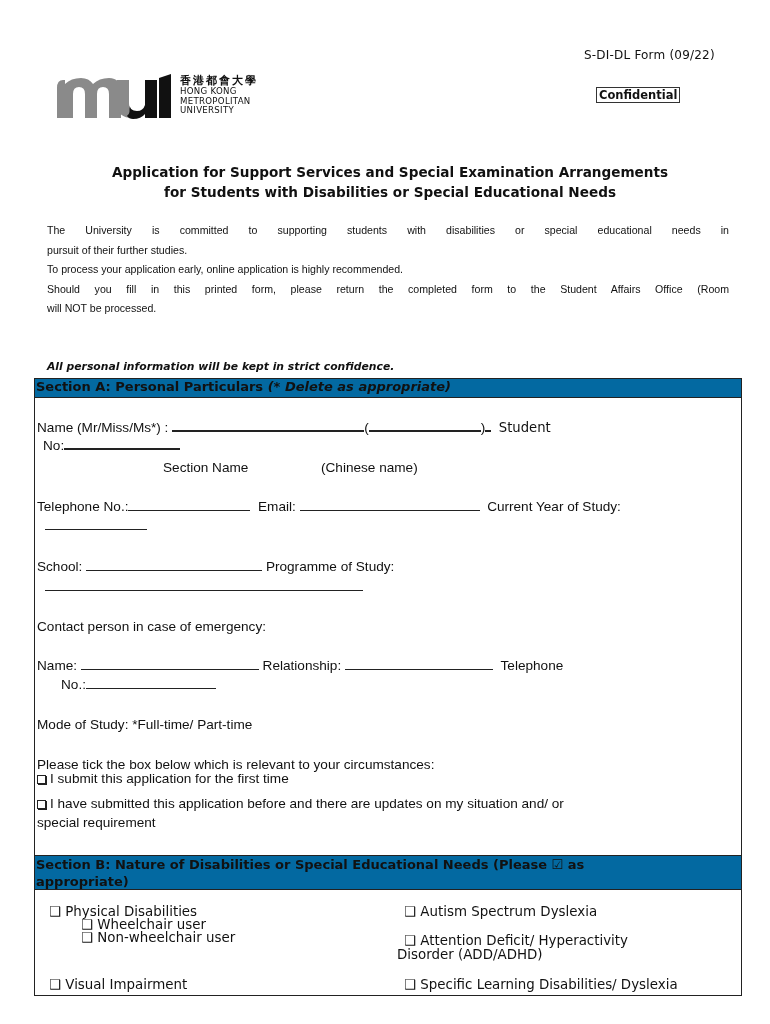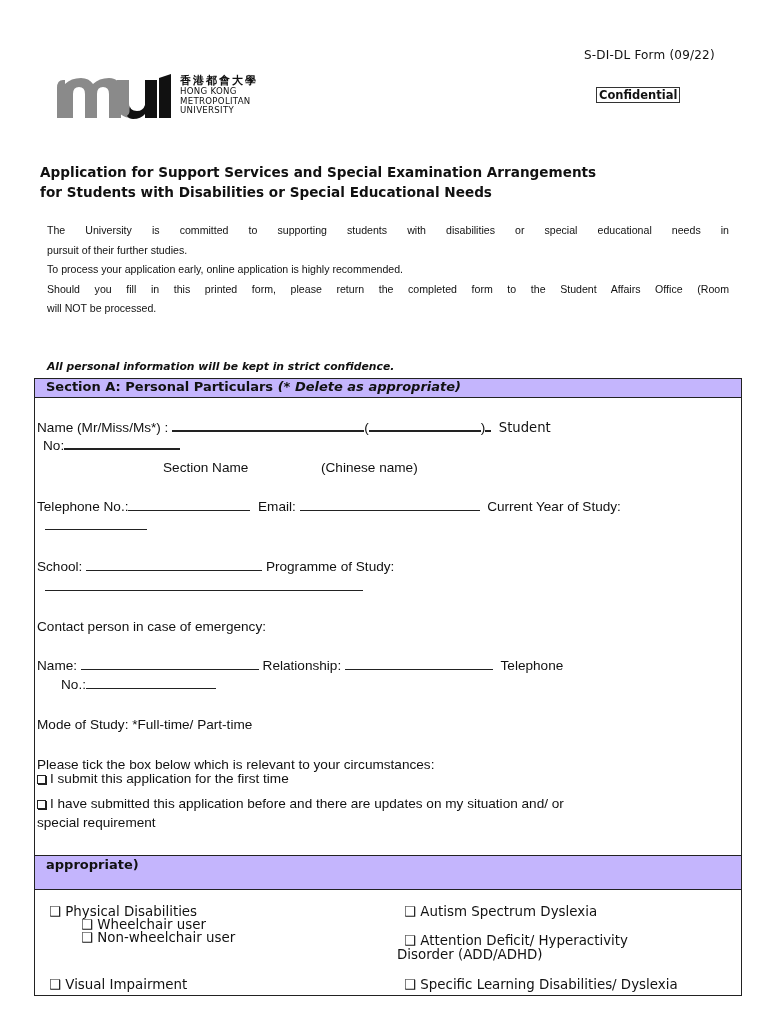--- a/index.html
+++ b/index.html
@@ -11,31 +11,31 @@
   
   .form-code { left: 584px; top: 48px; font-size: 12px; font-weight: normal; letter-spacing: 0.2px; }
   .confidential { left: 596px; top: 87px; font-size: 11.5px; font-weight: bold; border: 1px solid #333; padding: 0 2px; line-height: 14px; }
 
   .logo { left: 55px; top: 72px; width: 230px; height: 50px; }
   .logo-mark { position: absolute; left: 0; top: 2px; height: 46px; }
   .logo-text { position: absolute; left: 125px; top: 2px; font-family: "DejaVu Sans", sans-serif; }
   .logo-cn { font-size: 11px; letter-spacing: 2px; line-height: 13px; color: #111; font-weight: bold; }
   .logo-en { font-size: 8.6px; line-height: 9.6px; color: #111; letter-spacing: 0.3px; }
 
-  .title { left: 40px; top: 162px; width: 700px; text-align: left; font-size: 13.6px; font-weight: bold; line-height: 20px; }
+  .title { left: 40px; top: 162px; width: 700px; text-align: center; font-size: 13.6px; font-weight: bold; line-height: 20px; }
 
   .intro { left: 47px; top: 221px; width: 682px; font-size: 10.6px; line-height: 19.6px; color: #111; font-family: "Liberation Sans", sans-serif; }
   .intro p { text-align: justify; text-align-last: left; }
   .intro p.j { text-align-last: justify; }
 
   .conf-note { left: 47px; top: 360px; font-size: 10.8px; font-weight: bold; font-style: italic; }
 
   
   .form-box { left: 34px; top: 378px; width: 708px; height: 618px; border: 1.5px solid #222; }
-  .sec-head { position: absolute; left: 0; width: 100%; background: #c4b5fd; border-bottom: 1.5px solid #222; font-weight: bold; font-size: 13px; padding: 0 11px; line-height: 16px; }
+  .sec-head { position: absolute; left: 0; width: 100%; background: #0369a1; border-bottom: 1.5px solid #222; font-weight: bold; font-size: 13px; padding: 0 1px; line-height: 16px; }
   .sec-a-head { top: 0; height: 19px; }
   .sec-b-head { top: 476px; height: 35px; border-top: 1.5px solid #222; line-height: 16.5px; padding-top: 1px; }
   .sec-head i { font-style: italic; }
 
   .fl { position: absolute; font-size: 13.6px; font-family: "Liberation Sans", sans-serif; line-height: 18px; white-space: nowrap; color: #111; }
   .fl-dv { font-family: "DejaVu Sans", sans-serif; font-size: 13.2px; }
   .line { display: inline-block; border-bottom: 1px solid #222; height: 13px; vertical-align: baseline; }
   .line.thick { border-bottom: 2px solid #222; }
   .cb-sq { display: inline-block; width: 9px; height: 9px; border: 1px solid #222; margin-right: 4px; vertical-align: -1px; box-shadow: 1px 1px 0 #222; }
 
@@ -123,20 +123,21 @@
   <div class="fl" style="left:2px; top:377px;">Please tick the box below which is relevant to your circumstances:</div>
   <div class="fl" style="left:2px; top:391px;">
     <span class="cb-sq"></span><span>I submit this application for the first time</span>
   </div>
   <div class="fl" style="left:2px; top:416px;">
     <span class="cb-sq"></span><span>I have submitted this application before and there are updates on my situation and/ or</span>
   </div>
   <div class="fl" style="left:2px; top:435px;">special requirement</div>
 
   <div class="sec-head sec-b-head">
+    <div>Section B: Nature of Disabilities or Special Educational Needs (Please ☑ as</div>
     <div>appropriate)</div>
   </div>
 
   <div class="b-item" style="left:14px; top:526px;">
     <span>❑</span> <span>Physical Disabilities</span>
   </div>
   <div class="b-item" style="left:46px; top:539px;">
     <span>❑</span> <span>Wheelchair user</span>
   </div>
   <div class="b-item" style="left:46px; top:552px;">

